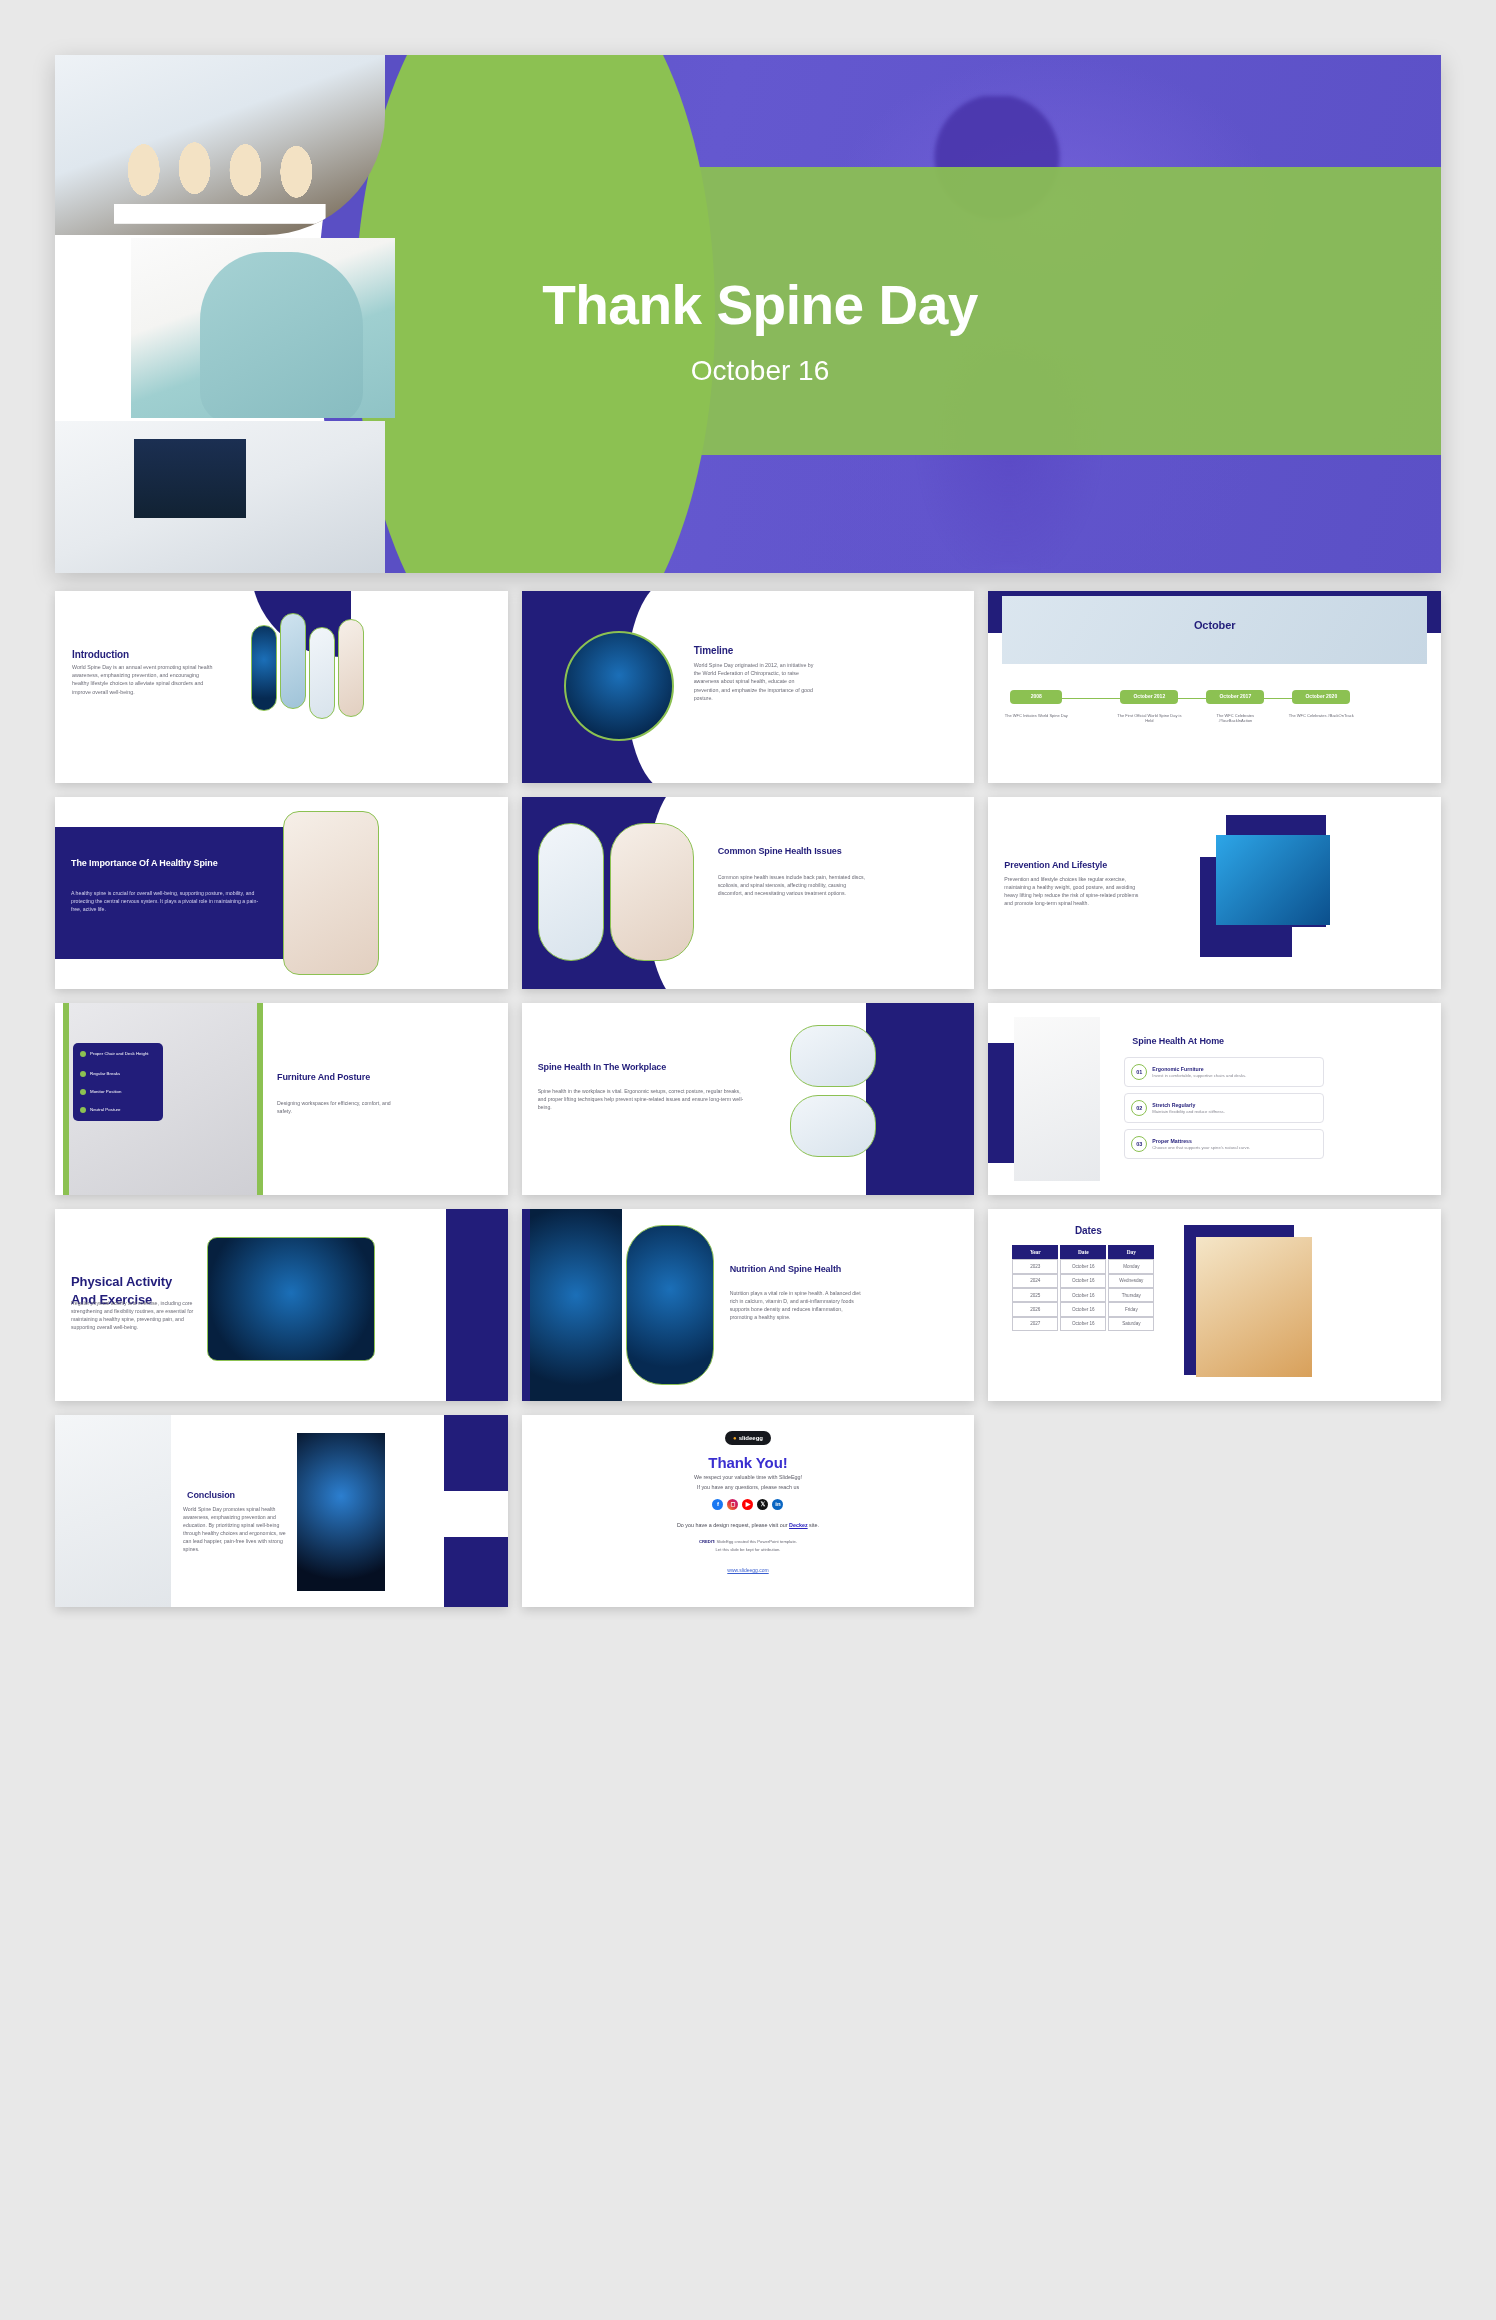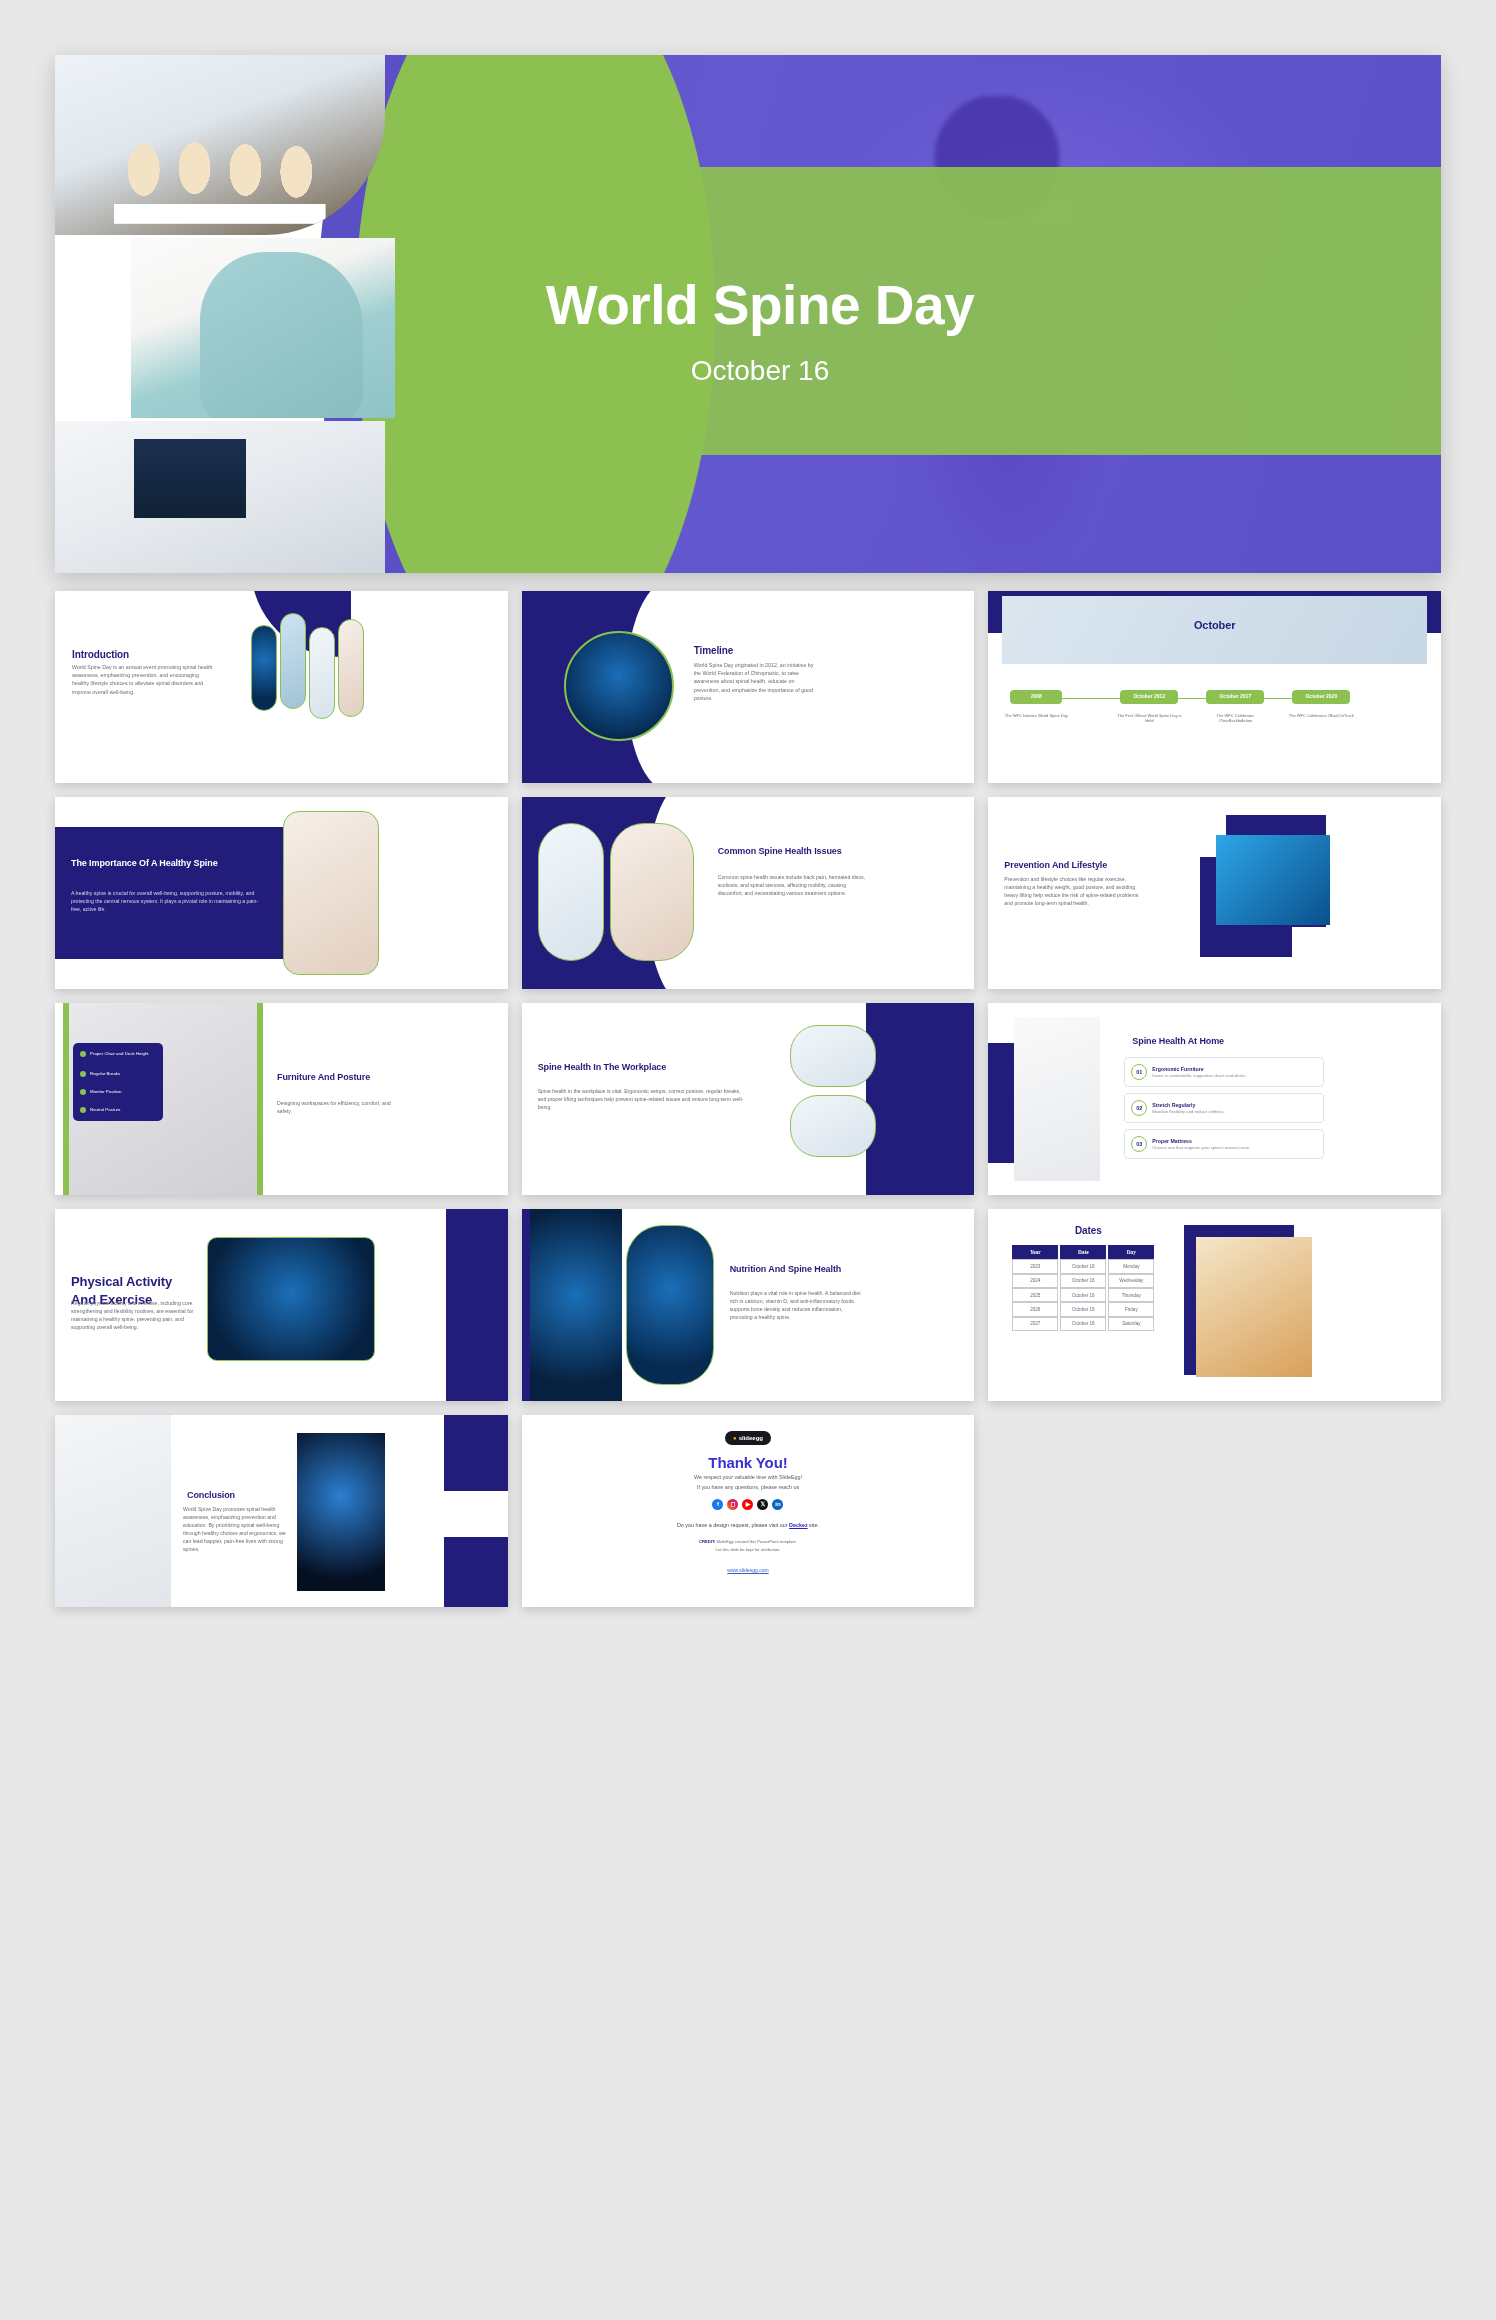--- a/index.html
+++ b/index.html
@@ -160,21 +160,21 @@
   <div class="hero">
     <div class="hero-photo-bg"></div>
     <div class="hero-person"></div>
     <div class="hero-white-arc"></div>
     <div class="hero-purple-arc"></div>
     <div class="hero-green-arc"></div>
     <div class="hero-green"></div>
     <div class="hero-img top"></div>
     <div class="hero-img mid"></div>
     <div class="hero-img bot"></div>
-    <div class="hero-title">World Spine Day</div>
+    <div class="hero-title">Thank Spine Day</div>
     <div class="hero-sub">October 16</div>
   </div>
 
   <div class="grid">
 
     <div class="slide">
       <div class="blob" style="left:196px;top:-30px;width:100px;height:96px;background:#221d7a;border-radius:0 0 0 90px;"></div>
       <div class="pill ph-xray" style="left:196px;top:34px;width:26px;height:86px;"></div>
       <div class="pill ph" style="left:225px;top:22px;width:26px;height:96px;"></div>
       <div class="pill ph-doc" style="left:254px;top:36px;width:26px;height:92px;"></div>

